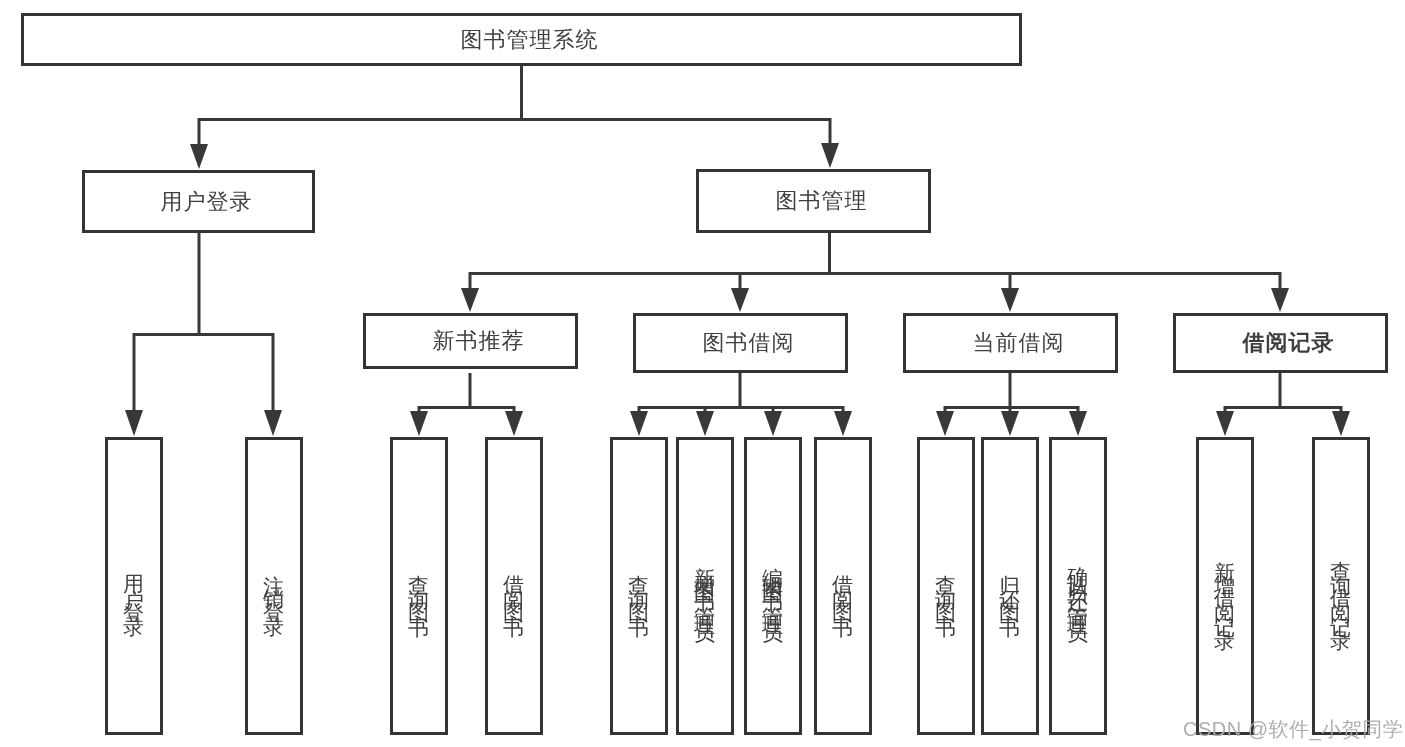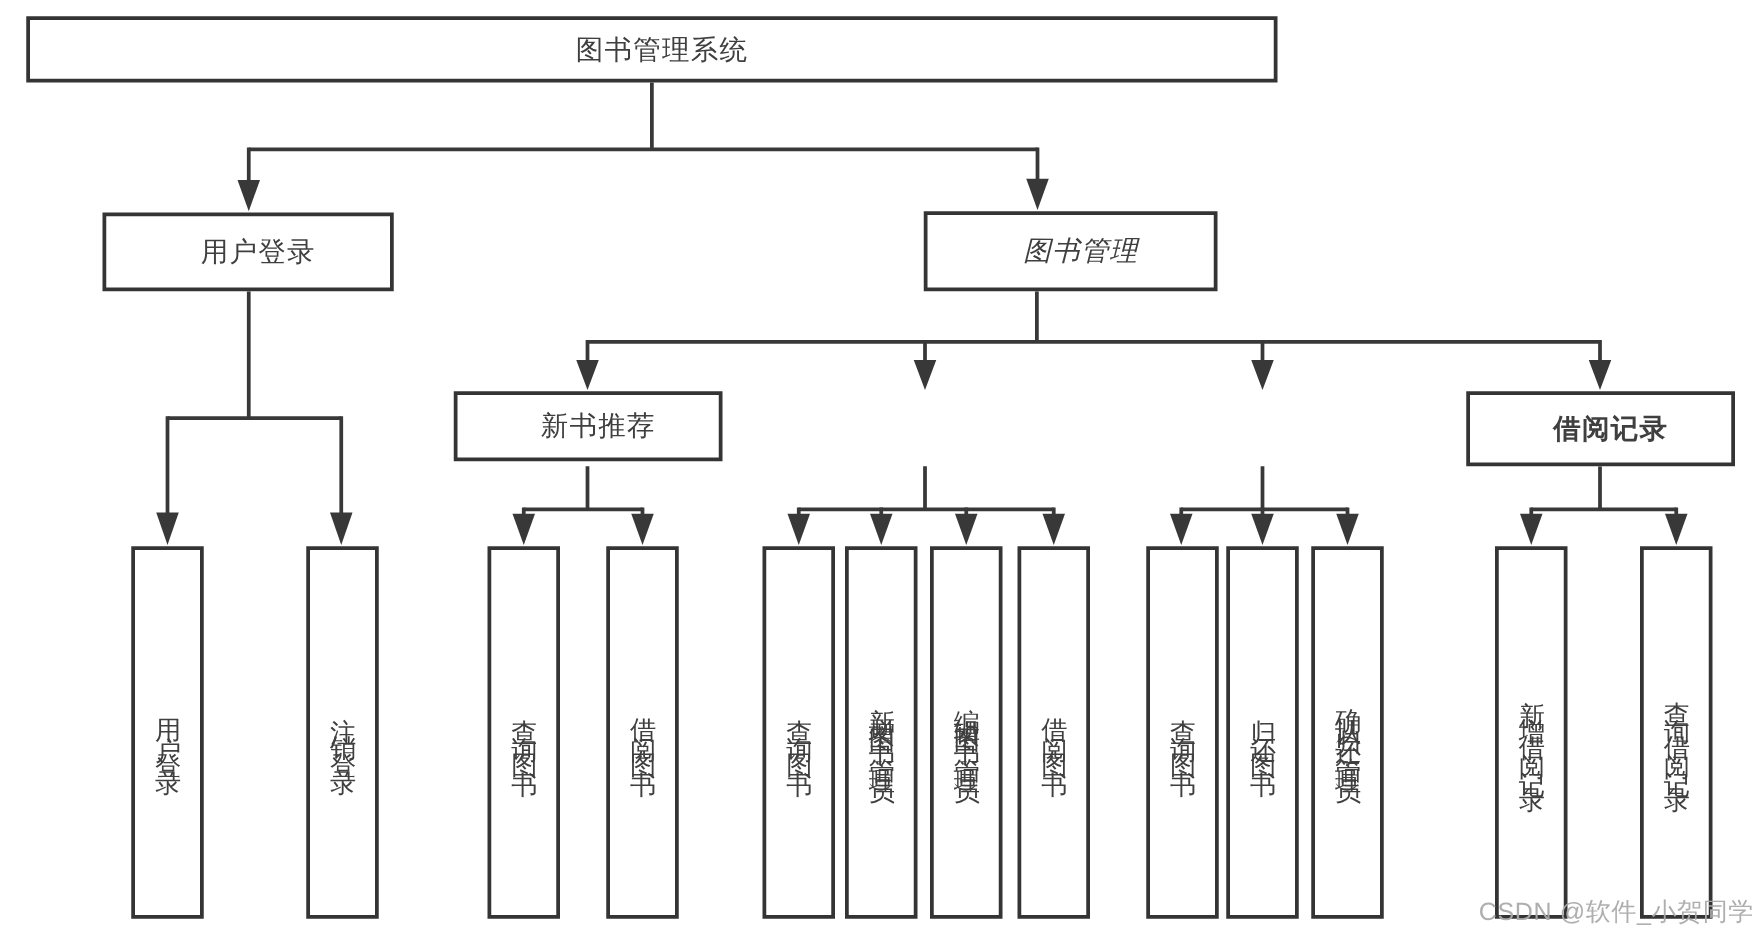--- a/index.html
+++ b/index.html
@@ -35,21 +35,21 @@
     writing-mode:vertical-rl;
     font-size:21px;color:#3f3f3f;
     letter-spacing:14px;
     line-height:1;
     white-space:nowrap;
   }
   .vbox.long .vtext{letter-spacing:8px;}
   
   #b-root{left:21px;top:13px;width:1001px;height:53px;}
   #b-user-login{left:82px;top:170px;width:233px;height:63px;}
-  #b-book-mgmt{left:739px;top:169px;width:235px;height:64px;font-style:italic;}
+  #b-book-mgmt{left:696px;top:169px;width:235px;height:64px;}
   #b-new-book-rec{left:363px;top:313px;width:215px;height:56px;}
   #b-book-borrow{left:633px;top:313px;width:215px;height:60px;}
   #b-current-borrow{left:903px;top:313px;width:215px;height:60px;}
   #b-borrow-records{left:1173px;top:313px;width:215px;height:60px;font-weight:bold;}
   
   #b-ul-user-login{left:105px;}
   #b-ul-logout{left:245px;}
   #b-nbr-query{left:390px;}
   #b-nbr-borrow{left:485px;}
   #b-bb-query{left:610px;}
@@ -148,20 +148,22 @@
       <path d="M1341 436 L1332 411 H1350 Z"></path>
     </g>
   </svg>
 
   <div class="hbox" id="b-root">图书管理系统</div>
 
   <div class="hbox" id="b-user-login">用户登录</div>
   <div class="hbox" id="b-book-mgmt">图书管理</div>
 
   <div class="hbox" id="b-new-book-rec">新书推荐</div>
+  <div class="hbox" id="b-book-borrow">图书借阅</div>
+  <div class="hbox" id="b-current-borrow">当前借阅</div>
   <div class="hbox" id="b-borrow-records">借阅记录</div>
 
   <div class="vbox" id="b-ul-user-login">
     <span class="vtext">用户登录</span>
   </div>
   <div class="vbox" id="b-ul-logout">
     <span class="vtext">注销登录</span>
   </div>
   <div class="vbox" id="b-nbr-query">
     <span class="vtext">查询图书</span>

